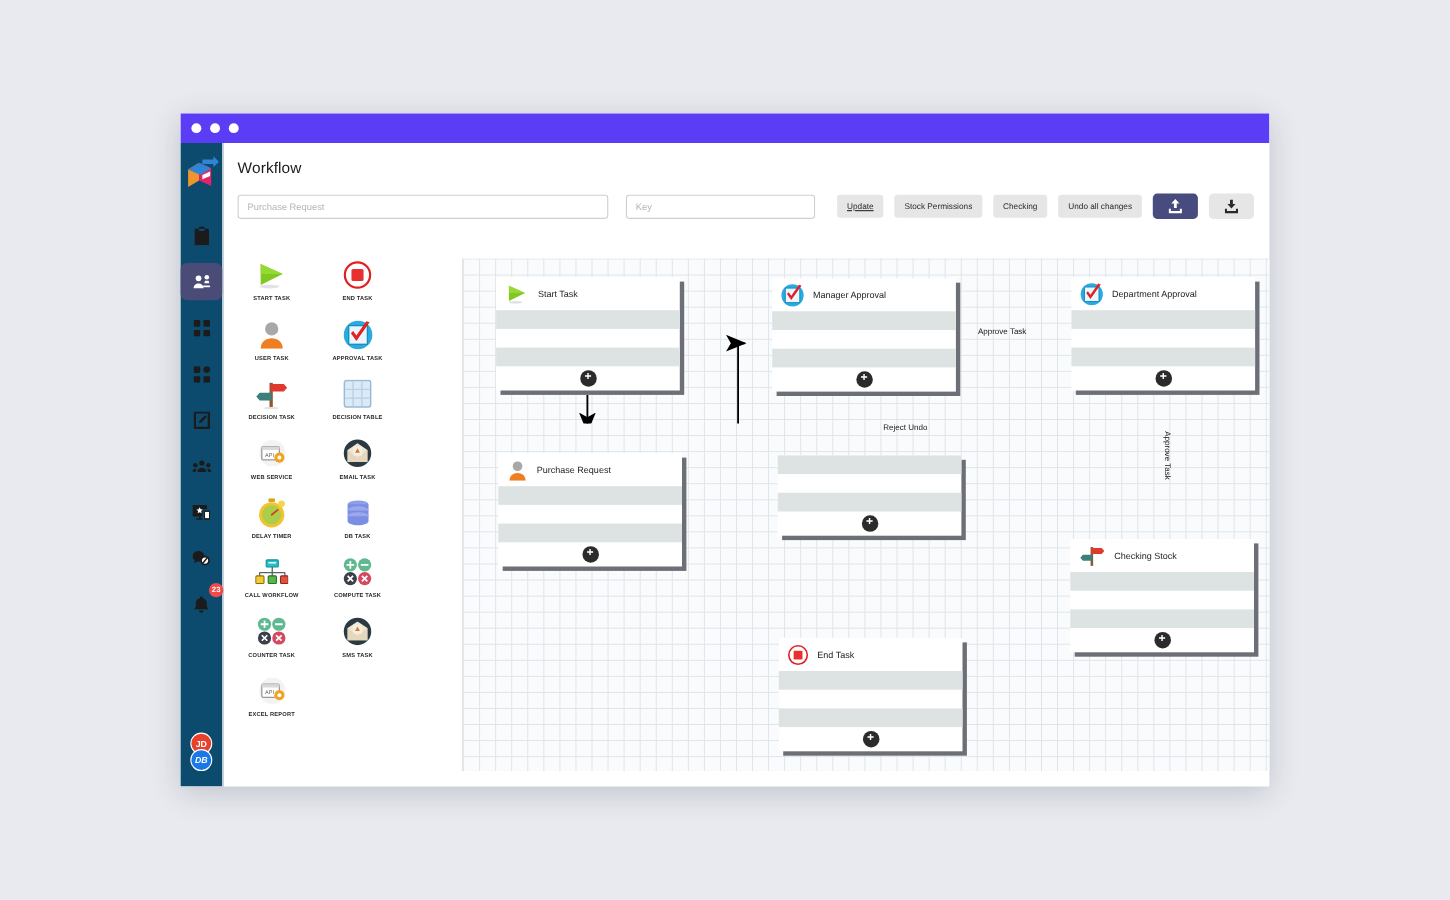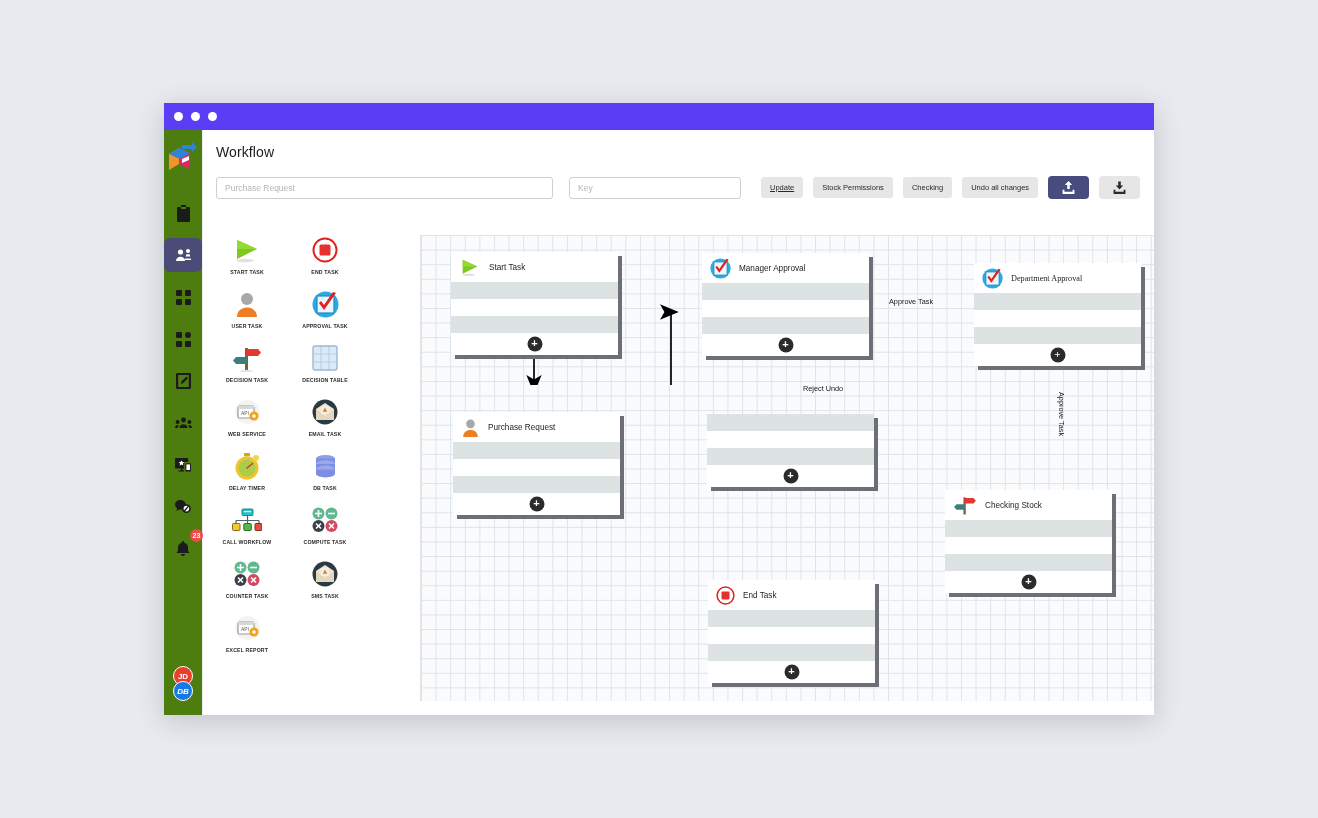--- a/index.html
+++ b/index.html
@@ -25,24 +25,24 @@
     display: flex; align-items: center;
     padding-left: 10px; gap: 8px;
   }
   .tb-dot { width: 9px; height: 9px; border-radius: 50%; background: #fff; }
 
   #body-row { display: flex; height: 585px; }
 
   
   #rail {
     width: 66px;
-    background: #4d7c0f;
+    background: #0c4a6e;
     border-right: 1px solid #ececec;
     display: flex; flex-direction: column;
-    align-items: flex-start;
+    align-items: center;
     padding-top: 12px;
     position: relative;
   }
   #brand-logo { margin-bottom: 18px; }
   .rail-item {
     width: 38px; height: 34px;
     display: flex; align-items: center; justify-content: center;
     border-radius: 6px;
     margin-bottom: 8px;
     position: relative;
@@ -553,21 +553,21 @@
           <div class="node-row shade"></div>
           <div class="node-row"></div>
           <div class="node-row shade"></div>
           <div class="node-foot">
             <div class="plus-btn">
                 <span>+</span>
               </div>
           </div>
         </div>
 
-        <div class="node" style="left:553px;top:28px;width:167px;font-family:Liberation Serif, serif;">
+        <div class="node" style="left:553px;top:17px;width:167px;">
           <div class="node-head">
             <svg width="21" height="21" viewBox="0 0 27 27">
               <circle cx="13.5" cy="13.5" r="13" fill="#29abe2"></circle>
               <rect x="5" y="5" width="17" height="17" fill="#e9f6fd" stroke="#1c8cbd" stroke-width="1.2"></rect>
               <path d="M7 12 L12 19 L24 2 L21 1 L12 14 L9 10 Z" fill="#e02222"></path>
             </svg>
             <span class="node-title">Department Approval</span>
           </div>
           <div class="node-row shade"></div>
           <div class="node-row"></div>
@@ -601,21 +601,21 @@
           <div class="node-row shade"></div>
           <div class="node-row"></div>
           <div class="node-row shade"></div>
           <div class="node-foot">
             <div class="plus-btn">
                 <span>+</span>
               </div>
           </div>
         </div>
 
-        <div class="node" style="left:524px;top:255px;width:167px;">
+        <div class="node" style="left:552px;top:255px;width:167px;">
           <div class="node-head">
             <svg width="24" height="21" viewBox="0 0 30 27">
               <rect x="13" y="3" width="3" height="22" fill="#8a5a33"></rect>
               <path d="M14 4 L26 4 L29 7.5 L26 11 L14 11 Z" fill="#e03a2f"></path>
               <path d="M15 12 L4 12 L1 15.5 L4 19 L15 19 Z" fill="#3d7f7a"></path>
             </svg>
             <span class="node-title">Checking Stock</span>
           </div>
           <div class="node-row shade"></div>
           <div class="node-row"></div>

